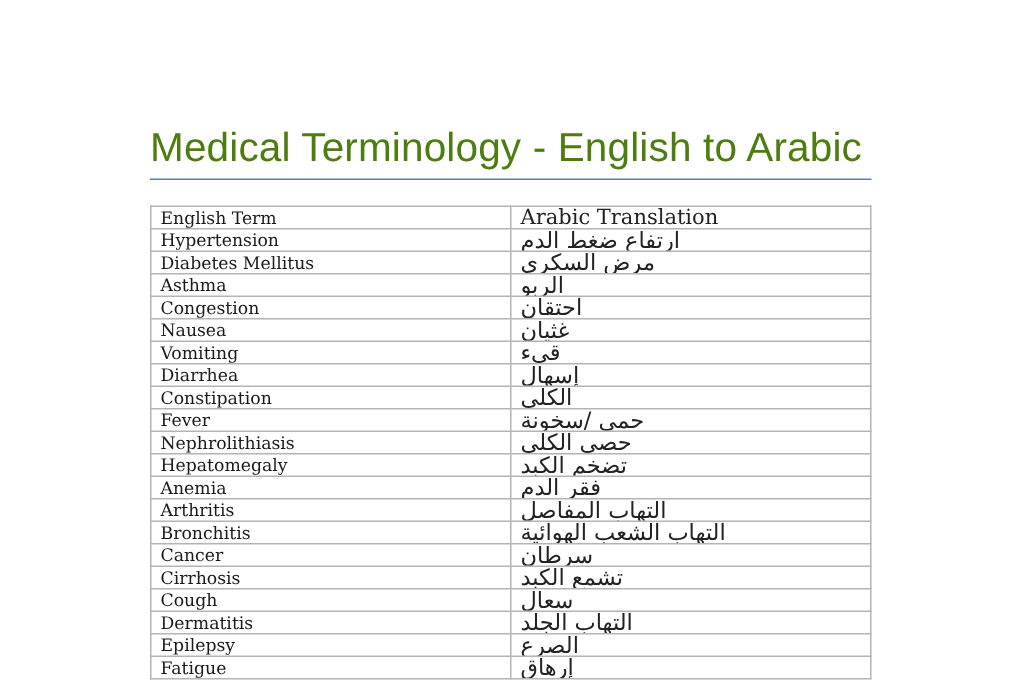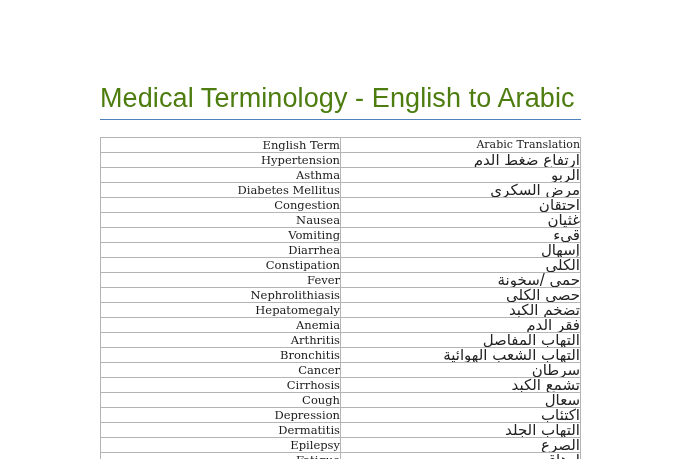--- a/index.html
+++ b/index.html
@@ -35,55 +35,54 @@
     }
     table.terms td {
       border: 1px solid #b4b4b4;
       height: 14px;
       padding: 0 0 0 6px;
       font-size: 12px;
       line-height: 14px;
       color: #1a1a1a;
       white-space: nowrap;
       overflow: hidden;
-      text-align: right;
     }
     table.terms td.en { width: 233px; font-family: "DejaVu Serif", serif; font-size: 11.5px; }
     table.terms td.ar {
       font-family: "DejaVu Sans", "Liberation Sans", sans-serif;
       font-size: 15px;
       color: #222;
     }
-    table.terms tr.header td.ar { font-family: "DejaVu Serif", serif; font-size: 11px; }
+    table.terms tr.header td.ar { font-family: "DejaVu Serif", serif; font-size: 14px; }
     table.terms tr.group-start td { border-top: 1.5px solid #555; }
     .ar-text { direction: rtl; unicode-bidi: embed; display: inline-block; }
   </style>
 </head>
 <body>
 
 <h1 class="title">Medical Terminology - English to Arabic</h1>
 <div class="title-rule"></div>
 
 <table class="terms">
   <tbody>
     <tr class="header">
       <td class="en">English Term</td>
       <td class="ar">Arabic Translation</td>
     </tr>
     <tr>
       <td class="en">Hypertension</td>
       <td class="ar"><span class="ar-text">ارتفاع ضغط الدم</span></td>
     </tr>
     <tr>
+      <td class="en">Diabetes Mellitus</td>
+      <td class="ar"><span class="ar-text">مرض السكري</span></td>
+    </tr>
+    <tr>
       <td class="en">Asthma</td>
       <td class="ar"><span class="ar-text">الربو</span></td>
-    </tr>
-    <tr>
-      <td class="en">Diabetes Mellitus</td>
-      <td class="ar"><span class="ar-text">مرض السكري</span></td>
     </tr>
     <tr>
       <td class="en">Congestion</td>
       <td class="ar"><span class="ar-text">احتقان</span></td>
     </tr>
     <tr>
       <td class="en">Nausea</td>
       <td class="ar"><span class="ar-text">غثيان</span></td>
     </tr>
     <tr>
@@ -127,24 +126,20 @@
       <td class="ar"><span class="ar-text">سرطان</span></td>
     </tr>
     <tr>
       <td class="en">Cirrhosis</td>
       <td class="ar"><span class="ar-text">تشمع الكبد</span></td>
     </tr>
     <tr>
       <td class="en">Cough</td>
       <td class="ar"><span class="ar-text">سعال</span></td>
     </tr>
-    <tr>
-      <td class="en">Depression</td>
-      <td class="ar"><span class="ar-text">اكتئاب</span></td>
-    </tr>
     <tr class="group-start">
       <td class="en">Dermatitis</td>
       <td class="ar"><span class="ar-text">التهاب الجلد</span></td>
     </tr>
     <tr>
       <td class="en">Epilepsy</td>
       <td class="ar"><span class="ar-text">الصرع</span></td>
     </tr>
     <tr>
       <td class="en">Fatigue</td>

